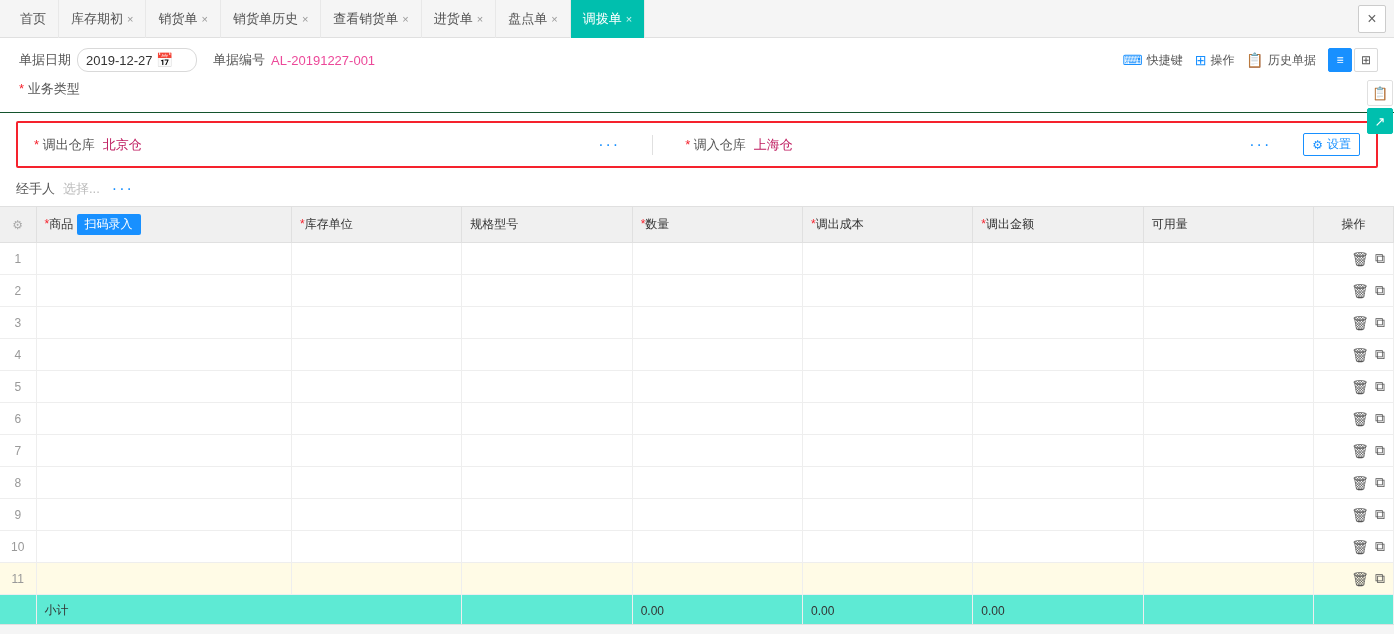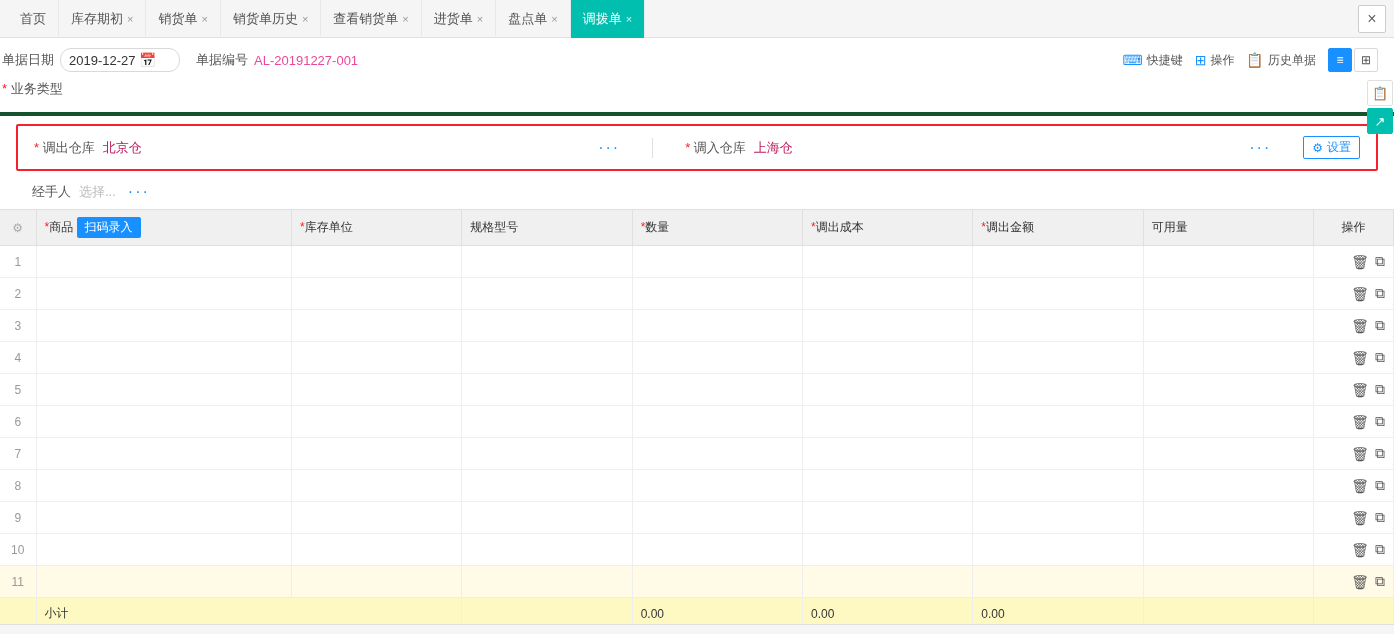--- a/index.html
+++ b/index.html
@@ -31,22 +31,22 @@
     .tab-close-btn {
       margin-left: auto;
       width: 28px; height: 28px;
       display: flex; align-items: center; justify-content: center;
       cursor: pointer; color: #666; font-size: 16px;
       border: 1px solid #ccc; border-radius: 2px; background: #fff;
     }
 
     
     .form-area {
-      padding: 10px 16px 6px 2px;
-      border-bottom: 4px solid #14532d;
+      padding: 10px 16px 6px 19px;
+      border-bottom: 1px solid #14532d;
     }
     .form-row {
       display: flex; align-items: center; gap: 16px; margin-bottom: 8px;
     }
     .field-group {
       display: flex; align-items: center; gap: 6px;
     }
     .field-label { color: #555; white-space: nowrap; }
     .field-label .required { color: #f5222d; }
     .field-value { color: #ec4899; font-weight: 500; }
@@ -97,21 +97,20 @@
       display: flex; align-items: center; gap: 8px; flex: 1;
     }
     .warehouse-label { color: #555; white-space: nowrap; }
     .warehouse-value { color: #be185d; font-weight: 500; flex: 1; }
     .divider-v { width: 1px; height: 20px; background: #e0e0e0; }
 
     
     .handler-row {
       display: flex; align-items: center; gap: 8px;
       padding: 4px 16px 8px 16px;
-      margin-left: 16px;
     }
     .handler-placeholder { color: #bbb; }
 
     
     .table-container {
       flex: 1; overflow: auto;
       border-top: 1px solid #e0e0e0;
     }
     table {
       width: 100%; border-collapse: collapse;
@@ -506,21 +505,21 @@
       <td class="total-row"></td>
       <td class="total-row"></td>
       <td class="total-row"></td>
       <td class="total-row th-op">
         <div class="op-icons">
           <span class="op-icon">🗑</span>
           <span class="op-icon">⧉</span>
         </div>
       </td>
     </tr>
-          <tr style="background: #fef9c3;">
+          <tr style="background: #5eead4;">
   <td class="row-num"></td>
   <td colspan="2" style="color:#333;font-weight:500;">小计</td>
   <td></td>
   <td style="color:#333;">0.00</td>
   <td style="color:#333;">0.00</td>
   <td style="color:#333;">0.00</td>
   <td></td>
   <td></td>
 </tr>
         </tbody>

